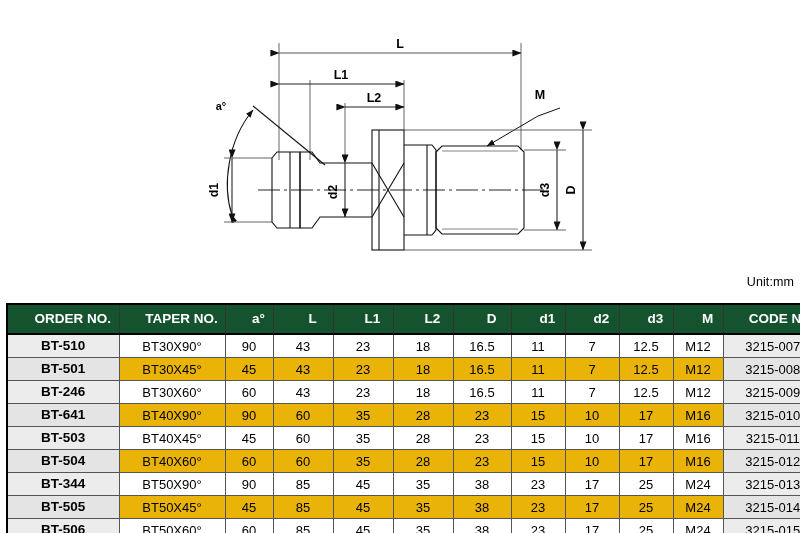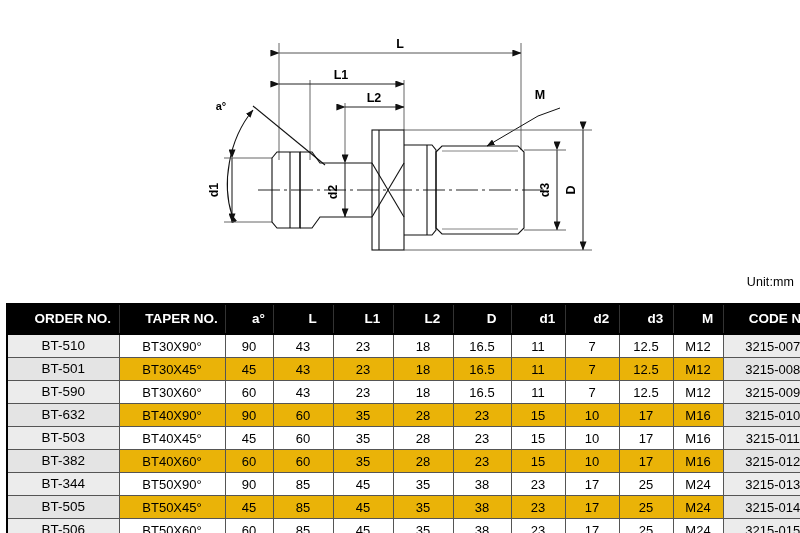--- a/index.html
+++ b/index.html
@@ -61,38 +61,38 @@
     text-align: center;
     vertical-align: middle;
     height: 22px;
     line-height: 1;
     font-size: 13px;
     white-space: nowrap;
     overflow: hidden;
     padding: 0 1px;
   }
   table.spec thead th {
-    background: #000000;
+    background: #14532d;
     color: #ffffff;
     font-weight: bold;
     font-size: 13.5px;
     height: 28px;
     border-color: #333333;
     border-bottom: 2px solid #000;
     padding-left: 20px;
   }
   table.spec thead th.sep {
     border-left: 1px solid #4d7c0f;
   }
   table.spec tbody tr.alt td {
     background: #eab308;
   }
   table.spec tbody td.col-order {
     background: #ececec;
-    font-weight: normal;
+    font-weight: bold;
     font-size: 13.5px;
   }
   table.spec tbody tr.alt td.col-order {
     background: #e4e4e4;
     margin-left: 12px;
   }
   table.spec tbody td.col-code {
     background: #ececec;
   }
   table.spec tbody tr.alt td.col-code {
@@ -275,35 +275,35 @@
           <td>23</td>
           <td>18</td>
           <td>16.5</td>
           <td>11</td>
           <td>7</td>
           <td>12.5</td>
           <td>M12</td>
           <td class="col-code">3215-008</td>
         </tr>
         <tr>
-          <td class="col-order">BT-590</td>
+          <td class="col-order">BT-246</td>
           <td>BT30X60°</td>
           <td>60</td>
           <td>43</td>
           <td>23</td>
           <td>18</td>
           <td>16.5</td>
           <td>11</td>
           <td>7</td>
           <td>12.5</td>
           <td>M12</td>
           <td class="col-code">3215-009</td>
         </tr>
         <tr class="alt">
-          <td class="col-order">BT-632</td>
+          <td class="col-order">BT-641</td>
           <td>BT40X90°</td>
           <td>90</td>
           <td>60</td>
           <td>35</td>
           <td>28</td>
           <td>23</td>
           <td>15</td>
           <td>10</td>
           <td>17</td>
           <td>M16</td>
@@ -317,21 +317,21 @@
           <td>35</td>
           <td>28</td>
           <td>23</td>
           <td>15</td>
           <td>10</td>
           <td>17</td>
           <td>M16</td>
           <td class="col-code">3215-011</td>
         </tr>
         <tr class="alt">
-          <td class="col-order">BT-382</td>
+          <td class="col-order">BT-504</td>
           <td>BT40X60°</td>
           <td>60</td>
           <td>60</td>
           <td>35</td>
           <td>28</td>
           <td>23</td>
           <td>15</td>
           <td>10</td>
           <td>17</td>
           <td>M16</td>

